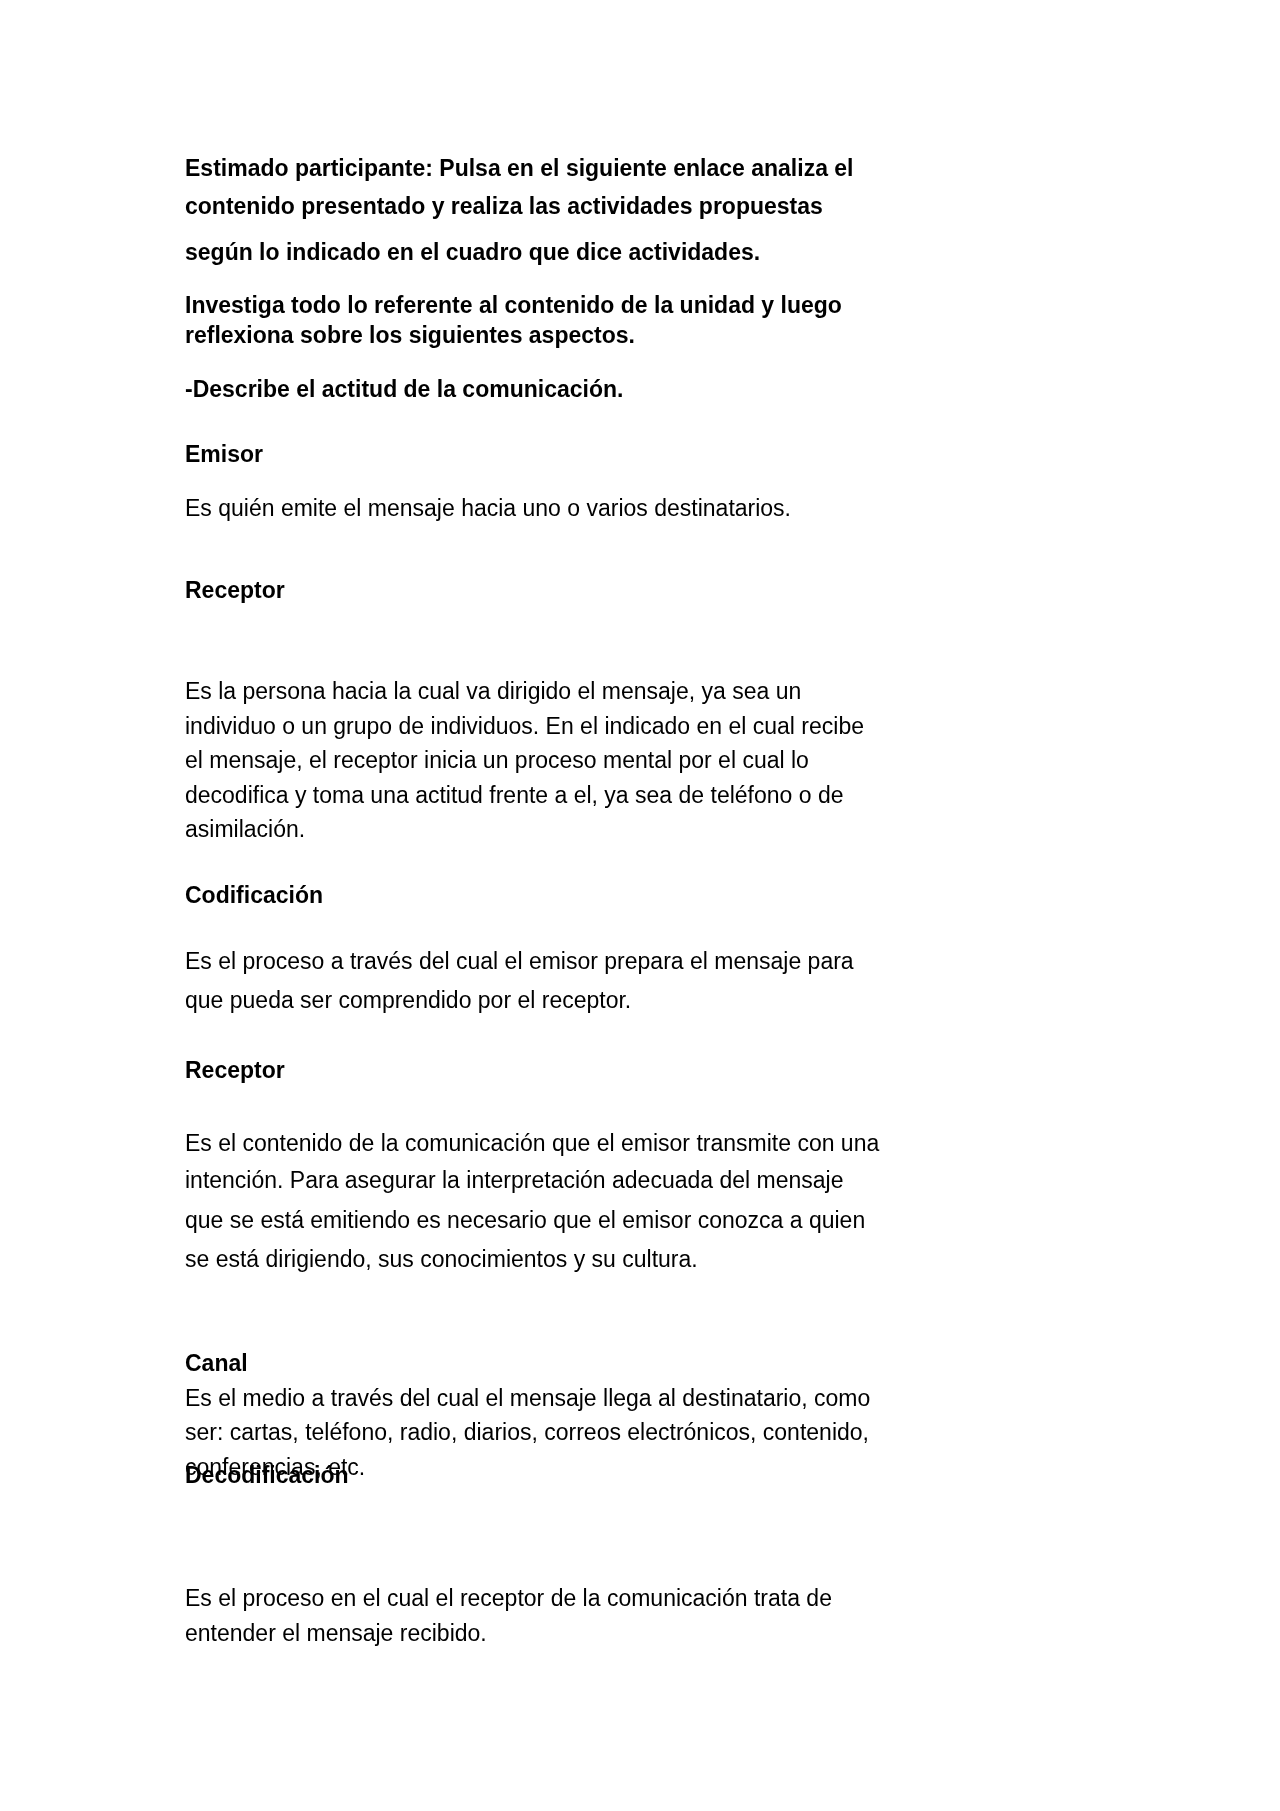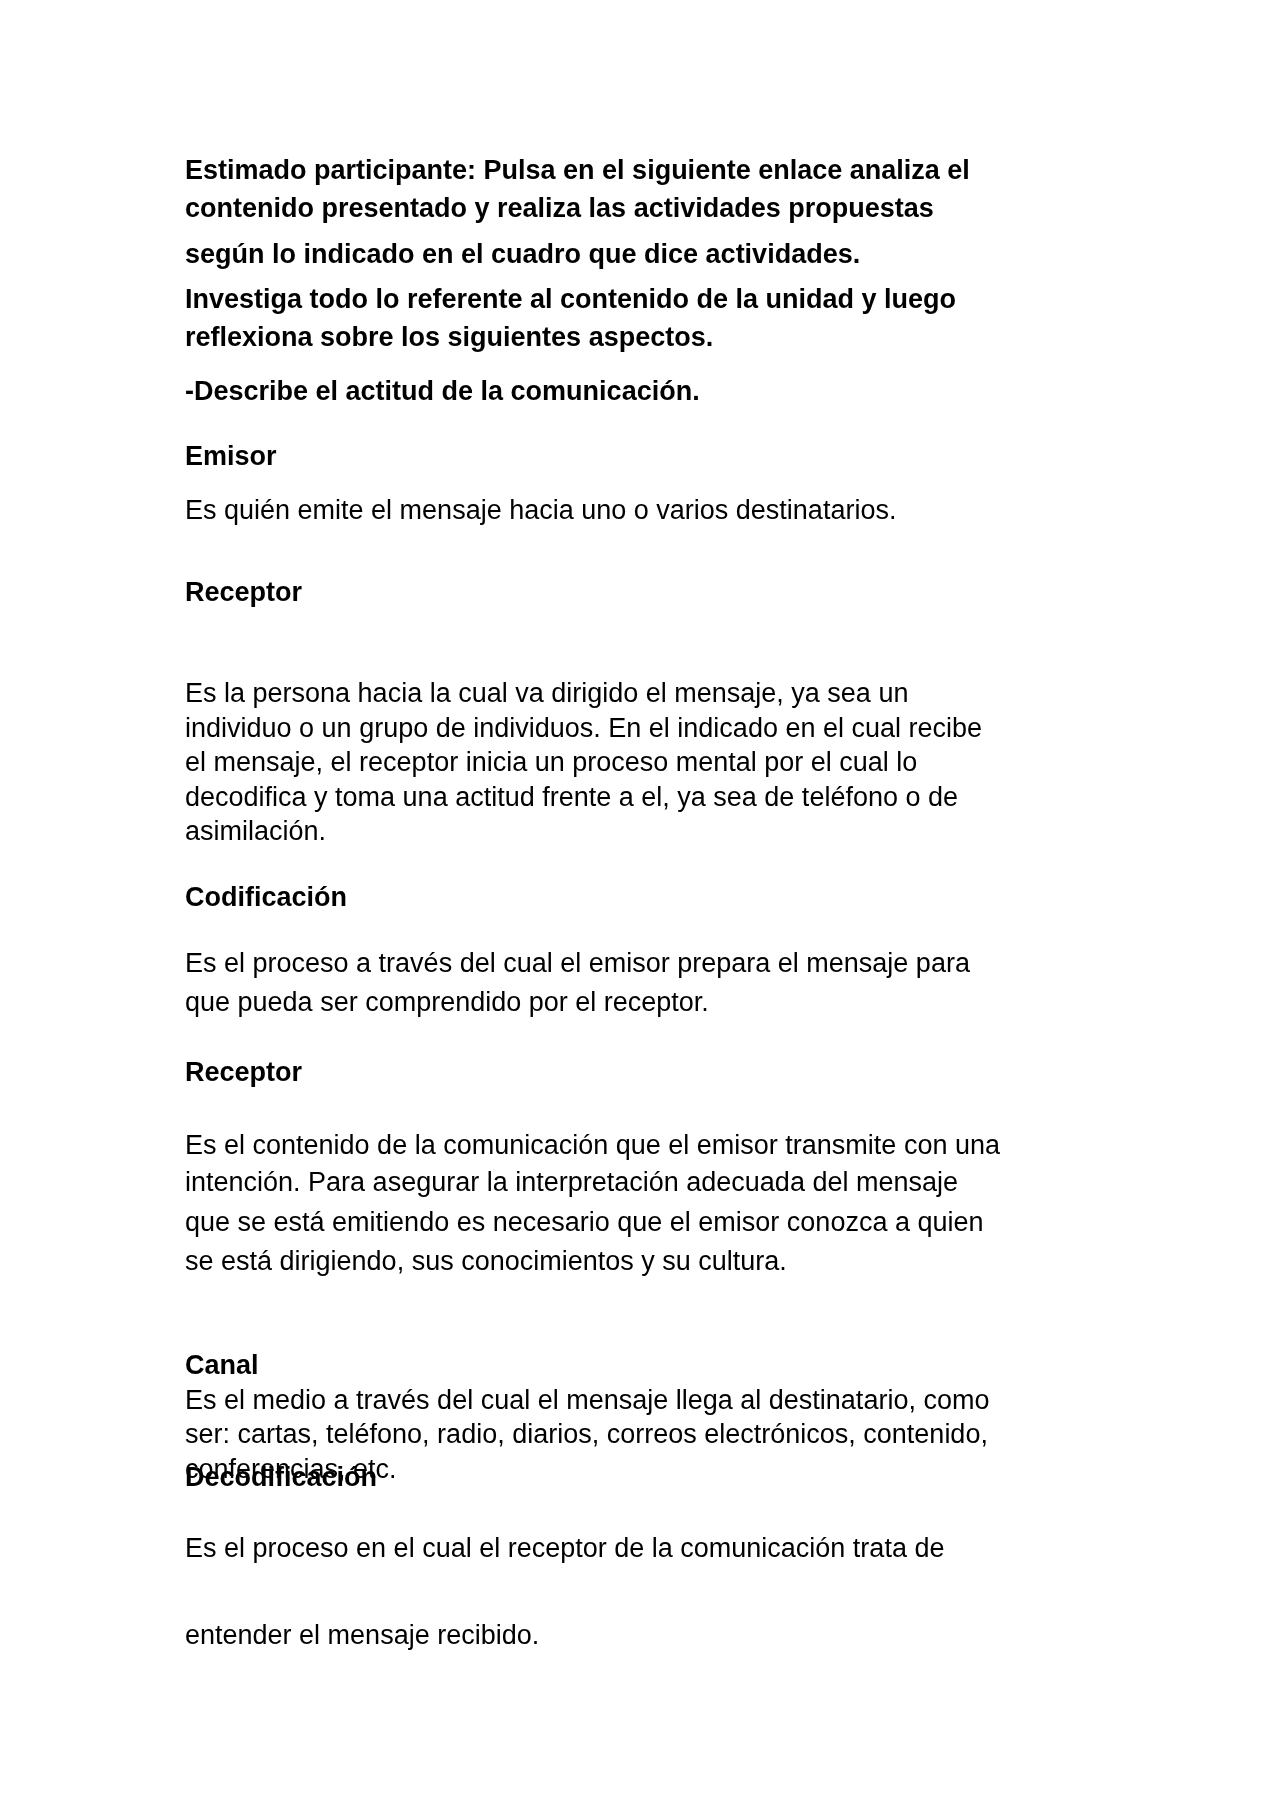--- a/index.html
+++ b/index.html
@@ -1,37 +1,37 @@
 <!DOCTYPE html>
 <html><head>
 <meta charset="utf-8">
 <style>
   html, body { margin: 0; padding: 0; background: #ffffff; }
   body { width: 1280px; height: 1811px; position: relative; overflow: hidden; }
   .page { position: absolute; left: 0; top: 0; width: 1280px; height: 1811px; background: #fff; }
   .ln {
     position: absolute; left: 185px; white-space: nowrap;
-    font-family: "Liberation Sans", sans-serif; font-size: 27px; color: #000;
+    font-family: "Liberation Sans", sans-serif; font-size: 23px; color: #000;
     line-height: 1; margin: 0;
   }
   .b { font-weight: bold; }
 </style>
 </head>
 <body>
 
 <div class="page">
 
   <div>
     <p class="ln b" style="top:157px">Estimado participante: Pulsa en el siguiente enlace analiza el</p>
     <p class="ln b" style="top:195px">contenido presentado y realiza las actividades propuestas</p>
     <p class="ln b" style="top:241px">según lo indicado en el cuadro que dice actividades.</p>
   </div>
 
   <div>
-    <p class="ln b" style="top:286px">Investiga todo lo referente al contenido de la unidad y luego</p>
+    <p class="ln b" style="top:294px">Investiga todo lo referente al contenido de la unidad y luego</p>
     <p class="ln b" style="top:324px">reflexiona sobre los siguientes aspectos.</p>
   </div>
 
   <p class="ln b" style="top:378px">-Describe el actitud de la comunicación.</p>
 
   <div>
     <p class="ln b" style="top:443px">Emisor</p>
     <p class="ln" style="top:497px">Es quién emite el mensaje hacia uno o varios destinatarios.</p>
   </div>
 
@@ -60,17 +60,17 @@
 
   <div>
     <p class="ln b" style="top:1352px">Canal</p>
     <p class="ln" style="top:1387px">Es el medio a través del cual el mensaje llega al destinatario, como</p>
     <p class="ln" style="top:1421px">ser: cartas, teléfono, radio, diarios, correos electrónicos, contenido,</p>
     <p class="ln" style="top:1456px">conferencias, etc.</p>
   </div>
 
   <div>
     <p class="ln b" style="top:1464px">Decodificación</p>
-    <p class="ln" style="top:1535px">Es el proceso en el cual el receptor de la comunicación trata de</p>
+    <p class="ln" style="top:1587px">Es el proceso en el cual el receptor de la comunicación trata de</p>
     <p class="ln" style="top:1622px">entender el mensaje recibido.</p>
   </div>
 
 </div>
 
 </body></html>

